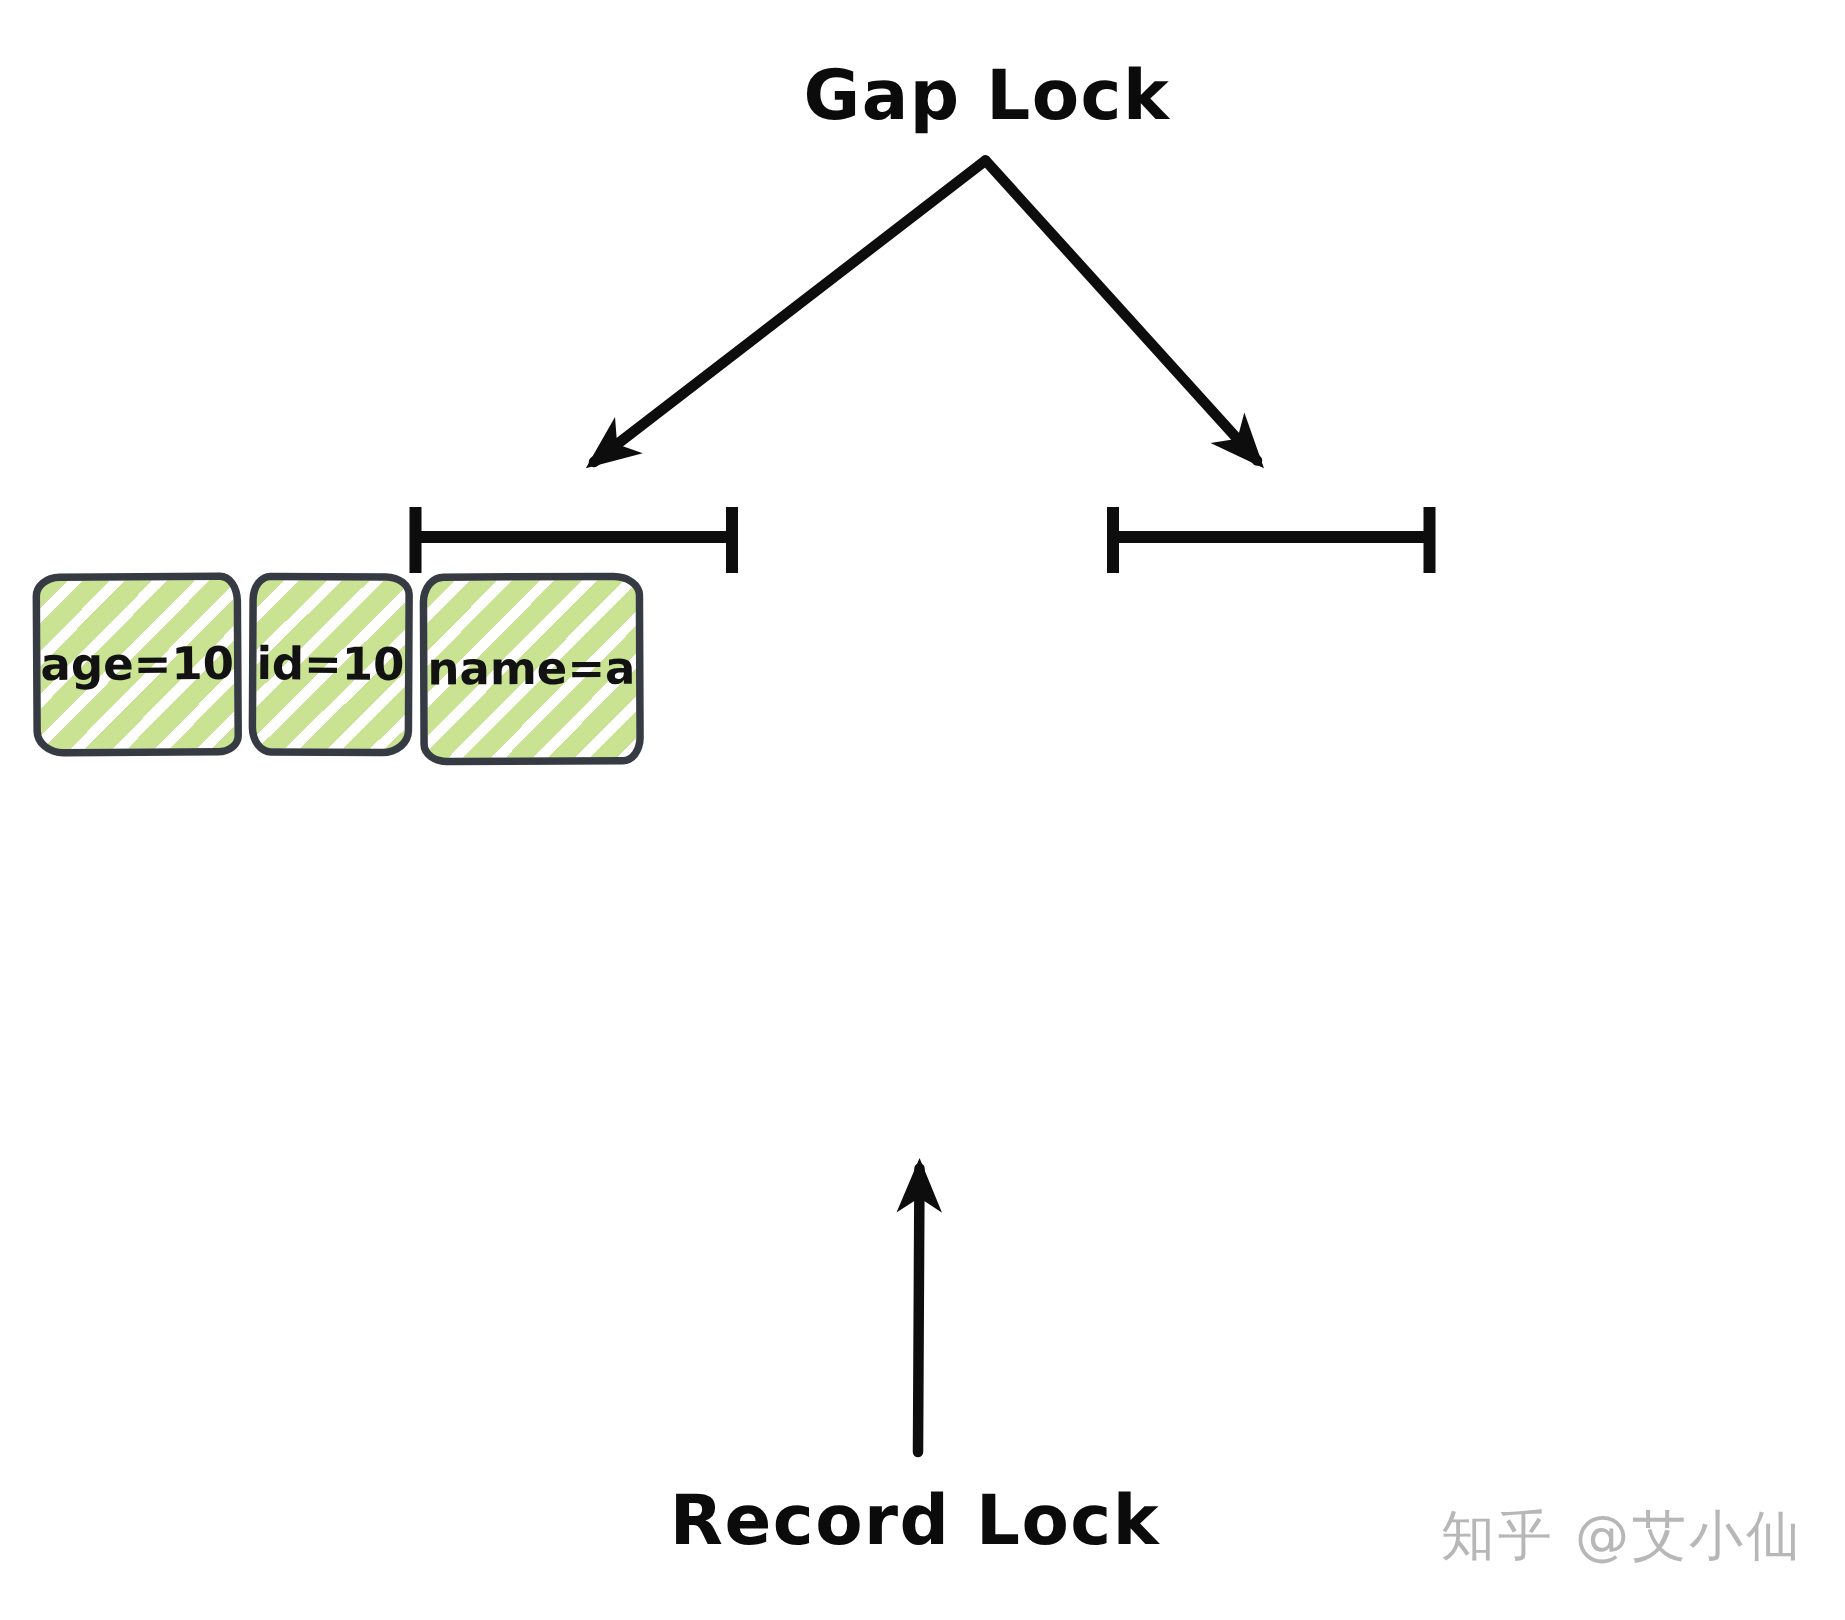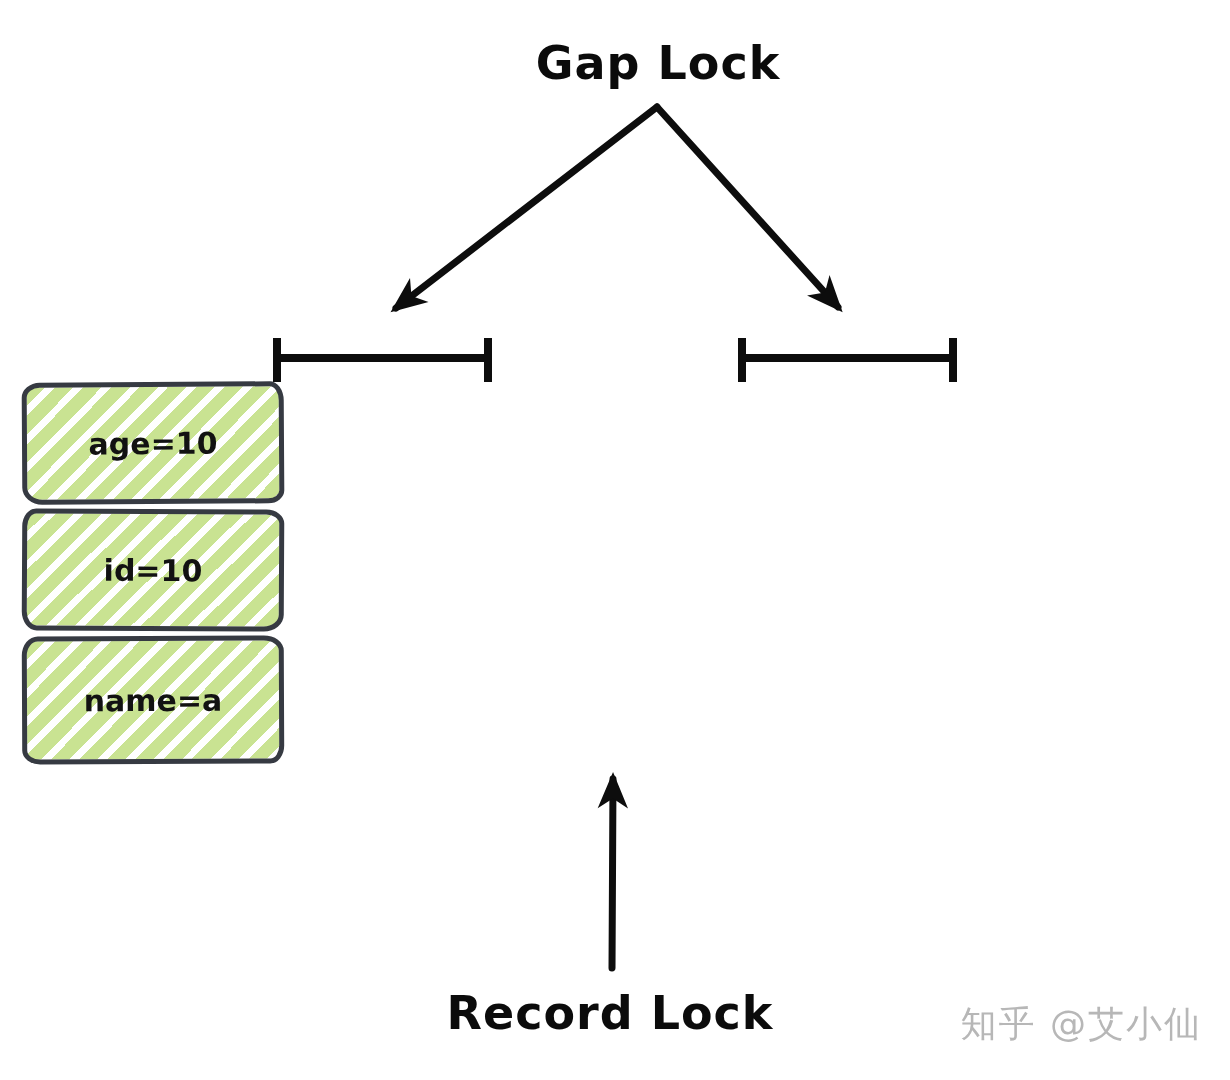--- a/index.html
+++ b/index.html
@@ -8,21 +8,21 @@
     overflow:hidden;font-family:"DejaVu Sans","Liberation Sans",sans-serif;
   }
   .abs{position:absolute;}
   .big-label{
     font-size:46px;font-weight:bold;color:#0b0b0b;text-align:center;
     letter-spacing:1px;white-space:nowrap;
   }
   #gap-lock-title{left:448px;top:36px;width:420px;}
   #record-lock-title{left:410px;top:986px;width:400px;}
   #diagram-svg{left:0;top:0;width:1230px;height:1080px;pointer-events:none;}
-  .record-col{display:flex;flex-direction:column;gap:5px;}
+  .record-col{display:flex;flex-direction:row;gap:5px;}
   .record-cell{
     box-sizing:border-box;
     border:5px solid #363a42;
     background:repeating-linear-gradient(135deg,#c9e392 0px,#c9e392 13px,#ffffff 13px,#ffffff 20px);
     display:flex;align-items:center;justify-content:center;
     font-size:30px;font-weight:bold;color:#121212;
   }
   
   .record-cell{border-radius:18px 14px 16px 20px / 15px 19px 13px 17px;}
   .record-col .record-cell:nth-child(1){transform:rotate(-0.35deg);}

